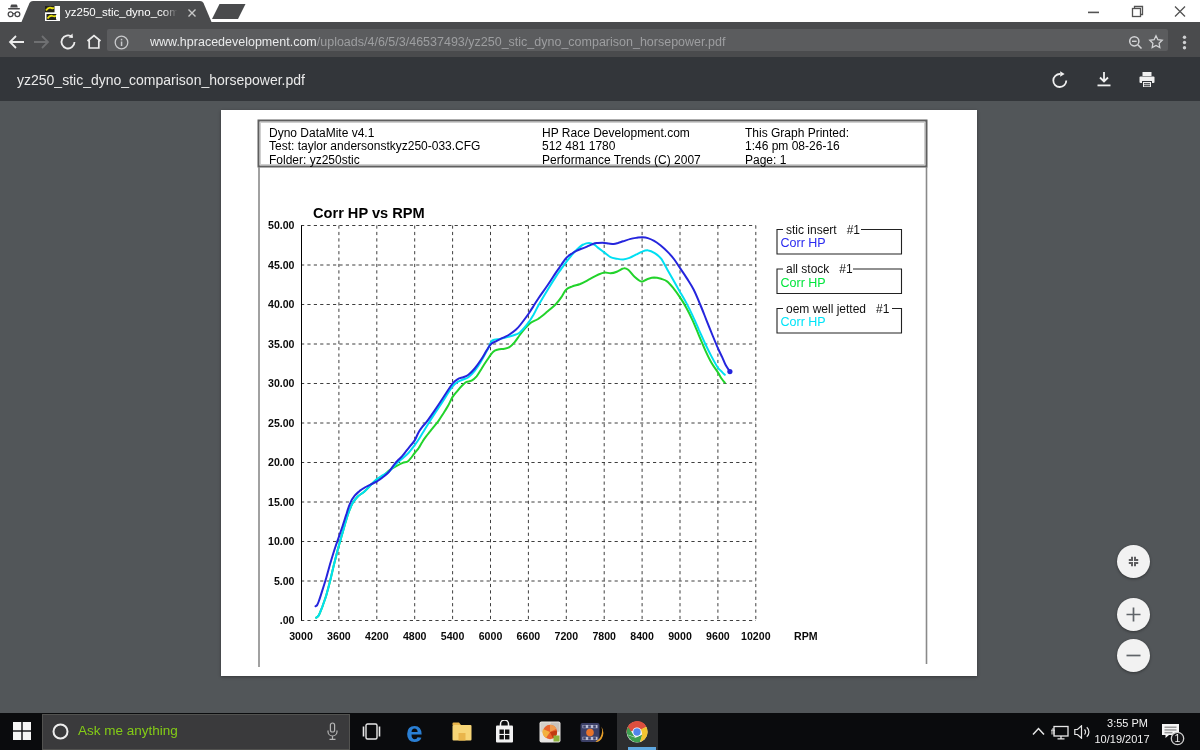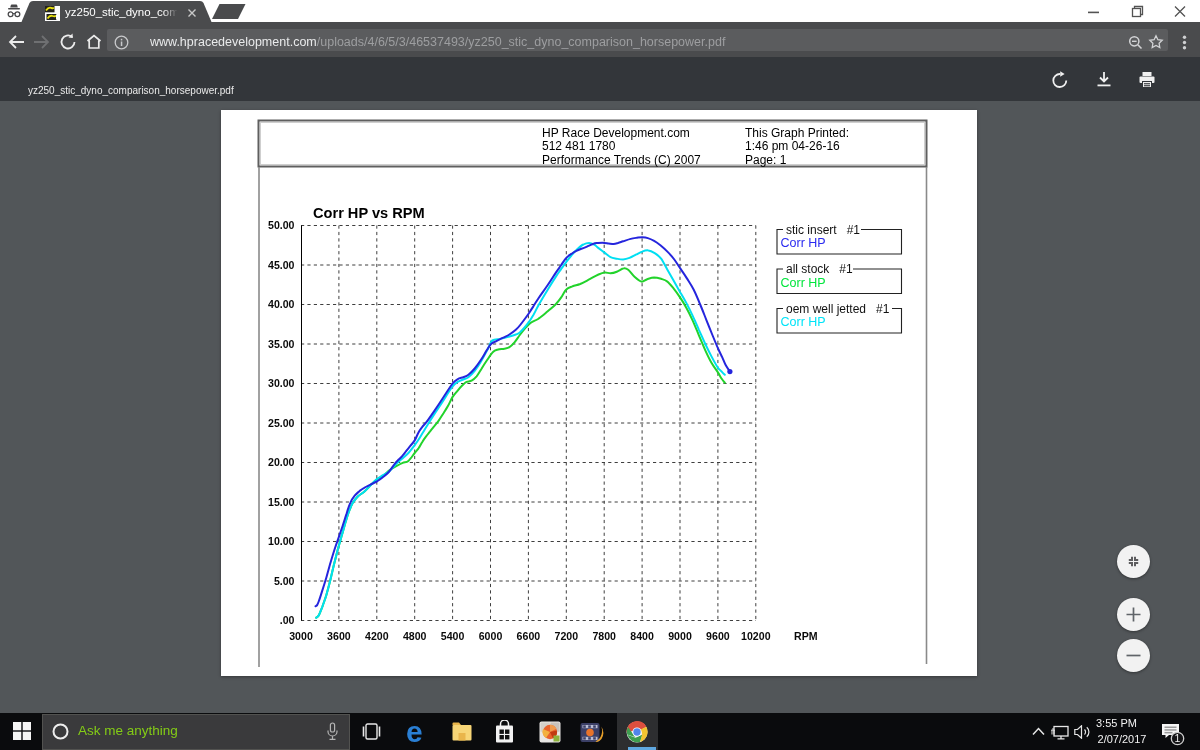--- a/index.html
+++ b/index.html
@@ -78,21 +78,21 @@
 </svg>
 <svg class="abs" style="left:1148px;top:34px" width="16" height="16" viewBox="0 0 16 16">
   <path d="M8 1.8 L9.9 5.7 L14.2 6.3 L11.1 9.3 L11.8 13.6 L8 11.5 L4.2 13.6 L4.9 9.3 L1.8 6.3 L6.1 5.7 Z" stroke="#d2d3d5" stroke-width="1.3" fill="none"></path>
 </svg>
 <svg class="abs" style="left:1182px;top:35px" width="5" height="15" viewBox="0 0 5 15">
   <circle cx="2.5" cy="2.2" r="1.7" fill="#cfd0d2"></circle>
     <circle cx="2.5" cy="7.5" r="1.7" fill="#cfd0d2"></circle>
     <circle cx="2.5" cy="12.8" r="1.7" fill="#cfd0d2"></circle>
 </svg>
 <div id="pdfbar"></div>
-<div class="abs" style="left:28px;top:72px;font-size:10px;color:#eaeaea;margin-top:13px;">yz250_stic_dyno_comparison_horsepower.pdf</div>
+<div class="abs" style="left:17px;top:72px;font-size:14px;color:#eaeaea;">yz250_stic_dyno_comparison_horsepower.pdf</div>
 <div class="abs" style="left:583px;top:72px;font-size:13px;color:#eaeaea;margin-top:34px;">1&nbsp; / &nbsp;1</div>
 <svg class="abs" style="left:1051px;top:71px" width="18" height="18" viewBox="0 0 18 18">
   <path d="M15.3 9.5 A6.5 6.5 0 1 1 9 3" stroke="#f0f0f0" stroke-width="1.8" fill="none"></path>
   <path d="M9.2 0.2 L9.2 5.8 L13.6 3 Z" fill="#f0f0f0"></path>
 </svg>
 <svg class="abs" style="left:1095px;top:71px" width="18" height="18" viewBox="0 0 18 18">
   <path d="M9 1 L9 10 M5 6.5 L9 10.5 L13 6.5" stroke="#f0f0f0" stroke-width="1.8" fill="none"></path>
   <rect x="2.5" y="13.5" width="13" height="1.8" fill="#f0f0f0"></rect>
 </svg>
 <svg class="abs" style="left:1138px;top:71px" width="18" height="18" viewBox="0 0 18 18">
@@ -174,25 +174,28 @@
         <path d="M562.0 198.5 L556.0 198.5 L556.0 223.0 L680.5 223.0 L680.5 198.5 L671.0 198.5" fill="none" stroke="#222" stroke-width="1.1"></path>
         <text x="565.0" y="202.5" font-size="12px" fill="#111">oem well jetted&nbsp;&nbsp;&nbsp;#1</text>
         <text x="559.5" y="216.0" font-size="12.5px" fill="#00e4f8">Corr HP</text>
 <g fill="none" stroke-width="2" stroke-linejoin="round" stroke-linecap="round">
 <path stroke="#22d32b" d="M95.2 507.7C95.4 507.5 96.2 507.1 96.7 506.6C97.3 506.0 97.5 505.9 98.3 504.2C99.1 502.5 100.3 499.4 101.5 496.3C102.6 493.1 104.0 489.4 105.3 485.2C106.5 481.0 107.8 476.0 109.1 471.0C110.3 466.0 111.6 460.3 112.8 455.2C114.1 450.1 115.4 444.9 116.6 440.2C117.9 435.4 119.2 431.2 120.4 426.8C121.7 422.3 123.0 417.5 124.2 413.3C125.5 409.1 126.7 404.9 128.0 401.5C129.3 398.1 130.3 395.3 131.8 392.8C133.3 390.3 135.0 388.3 136.8 386.5C138.7 384.6 141.1 383.6 143.2 381.7C145.3 379.9 147.4 377.5 149.5 375.4C151.6 373.4 153.7 371.1 155.8 369.5C157.9 367.9 160.0 367.4 162.1 365.9C164.2 364.4 166.3 362.0 168.4 360.4C170.5 358.8 172.5 357.7 174.8 356.4C177.0 355.2 179.6 353.8 181.7 352.9C183.8 352.0 185.4 352.6 187.4 350.9C189.4 349.3 192.0 345.1 193.7 343.0C195.4 340.9 196.2 340.1 197.5 338.3C198.8 336.4 200.0 333.9 201.3 332.0C202.5 330.0 203.8 328.1 205.1 326.4C206.3 324.7 207.5 323.4 208.9 321.7C210.2 320.0 211.8 318.0 213.3 316.2C214.8 314.3 216.1 312.9 217.7 310.6C219.3 308.4 221.2 305.2 222.8 302.7C224.3 300.2 225.7 298.3 227.2 295.6C228.7 293.0 230.0 289.4 231.6 286.9C233.2 284.4 235.0 282.6 236.7 280.6C238.3 278.6 240.2 276.5 241.7 275.1C243.2 273.6 244.0 272.6 245.5 271.9C247.0 271.2 248.9 271.7 250.6 270.7C252.2 269.8 253.9 268.4 255.6 266.4C257.3 264.3 258.9 261.3 260.7 258.5C262.4 255.7 264.4 252.6 266.3 249.8C268.2 247.0 270.2 243.6 272.0 241.9C273.8 240.2 275.2 240.1 277.1 239.5C279.0 239.0 281.5 239.1 283.4 238.7C285.3 238.3 286.8 238.2 288.4 237.2C290.1 236.1 291.7 234.5 293.5 232.4C295.3 230.3 297.3 227.0 299.2 224.5C301.1 222.0 303.1 219.4 304.9 217.4C306.7 215.4 307.8 214.1 309.9 212.7C312.0 211.2 314.8 210.6 317.5 208.7C320.2 206.9 323.4 204.1 326.4 201.6C329.3 199.1 332.9 196.1 335.2 193.7C337.5 191.3 338.6 189.8 340.2 187.4C341.9 185.0 343.4 181.3 345.3 179.5C347.2 177.6 349.3 177.3 351.6 176.3C353.9 175.4 356.4 175.1 359.2 174.0C362.0 172.8 365.6 170.8 368.7 169.2C371.7 167.6 375.0 165.6 377.5 164.5C380.0 163.4 381.8 162.7 383.8 162.5C385.8 162.3 387.5 163.4 389.5 163.3C391.5 163.2 393.6 162.6 395.8 161.7C398.0 160.9 400.9 158.5 402.8 158.2C404.7 157.8 405.4 158.3 407.2 159.7C409.0 161.2 411.3 164.9 413.5 166.8C415.7 168.8 418.4 171.2 420.5 171.6C422.6 172.0 424.0 169.9 426.2 169.2C428.3 168.6 430.8 167.7 433.1 167.6C435.4 167.6 437.8 168.2 440.1 168.8C442.3 169.5 444.3 169.9 446.4 171.6C448.5 173.2 450.6 176.1 452.7 178.7C454.8 181.3 456.9 184.2 459.0 187.4C461.1 190.5 463.2 193.8 465.3 197.7C467.4 201.5 469.5 205.7 471.6 210.3C473.7 214.9 475.8 220.3 477.9 225.3C480.1 230.3 482.2 235.7 484.3 240.3C486.4 244.9 488.5 249.3 490.6 253.0C492.7 256.6 495.2 259.8 496.9 262.4C498.6 265.1 499.5 267.0 500.7 268.8C501.8 270.5 503.3 272.1 503.8 272.7"></path>
 <path stroke="#00dff2" d="M95.2 507.7C95.4 507.5 96.2 507.1 96.7 506.6C97.3 506.0 97.5 505.9 98.3 504.2C99.1 502.5 100.3 499.4 101.5 496.3C102.6 493.1 104.0 489.4 105.3 485.2C106.5 481.0 107.8 476.0 109.1 471.0C110.3 466.0 111.6 460.3 112.8 455.2C114.1 450.1 115.4 444.9 116.6 440.2C117.9 435.4 119.2 431.2 120.4 426.8C121.7 422.3 123.0 417.5 124.2 413.3C125.5 409.1 126.7 404.9 128.0 401.5C129.3 398.1 130.3 395.3 131.8 392.8C133.3 390.3 135.0 388.3 136.8 386.5C138.7 384.6 141.1 383.6 143.2 381.7C145.3 379.9 147.4 377.5 149.5 375.4C151.6 373.3 153.7 370.8 155.8 369.1C157.9 367.4 160.0 366.5 162.1 365.1C164.2 363.8 166.0 363.3 168.4 361.2C170.9 359.1 174.3 354.7 176.6 352.5C179.0 350.3 180.5 349.3 182.3 347.8C184.1 346.2 185.5 345.1 187.4 343.0C189.3 340.9 191.9 337.5 193.7 335.1C195.5 332.8 196.8 330.9 198.1 328.8C199.5 326.7 200.6 324.6 201.9 322.5C203.2 320.4 203.9 319.1 205.7 316.2C207.5 313.3 209.9 309.3 212.7 305.1C215.4 300.9 219.1 295.6 222.1 290.9C225.2 286.2 228.5 280.2 231.0 277.1C233.4 273.9 234.8 273.2 236.7 271.9C238.5 270.7 240.5 270.3 242.3 269.5C244.1 268.8 245.5 268.6 247.4 267.2C249.3 265.7 251.6 263.5 253.7 260.9C255.8 258.2 257.8 255.1 260.0 251.4C262.2 247.7 265.1 242.2 267.0 238.7C268.9 235.3 269.3 232.1 271.4 230.4C273.5 228.8 276.8 229.5 279.6 228.9C282.4 228.2 285.9 227.2 288.4 226.5C291.0 225.8 293.0 225.2 294.8 224.5C296.6 223.8 297.1 224.1 299.2 222.1C301.3 220.2 305.2 215.6 307.4 212.7C309.6 209.8 310.8 207.7 312.5 204.8C314.1 201.9 315.2 199.4 317.5 195.3C319.8 191.2 323.4 185.2 326.4 180.3C329.3 175.4 332.9 169.6 335.2 166.1C337.5 162.5 338.6 161.3 340.2 158.9C341.9 156.6 343.6 154.1 345.3 151.8C347.0 149.6 348.7 147.5 350.4 145.5C352.0 143.5 353.4 141.8 355.4 140.0C357.4 138.1 360.2 135.6 362.4 134.5C364.5 133.3 366.3 132.9 368.0 132.9C369.8 132.9 371.6 133.7 373.1 134.5C374.6 135.2 375.2 136.3 376.9 137.6C378.6 138.9 381.1 140.8 383.2 142.4C385.3 143.9 387.4 146.0 389.5 147.1C391.6 148.2 393.7 148.3 395.8 148.7C397.9 149.1 400.0 149.6 402.1 149.5C404.3 149.3 406.4 148.7 408.5 147.9C410.6 147.1 412.7 145.8 414.8 144.7C416.9 143.7 419.0 142.3 421.1 141.6C423.2 140.8 425.3 140.1 427.4 140.4C429.5 140.6 431.6 141.8 433.7 143.1C435.8 144.5 437.9 145.9 440.1 148.7C442.2 151.4 444.3 156.1 446.4 159.7C448.5 163.4 450.6 167.1 452.7 170.8C454.8 174.5 456.9 178.2 459.0 181.9C461.1 185.5 463.2 189.0 465.3 192.9C467.4 196.9 469.5 201.1 471.6 205.6C473.7 210.0 475.8 215.0 477.9 219.8C480.1 224.5 482.2 229.5 484.3 234.0C486.4 238.5 488.5 242.7 490.6 246.6C492.7 250.6 495.2 255.2 496.9 257.7C498.6 260.2 499.5 260.5 500.7 261.6C501.8 262.8 503.3 264.3 503.8 264.8"></path>
 <path stroke="#2525dd" d="M94.5 496.3C94.8 496.1 95.6 495.9 96.1 495.1C96.6 494.3 96.9 493.7 97.7 491.5C98.5 489.4 99.6 486.0 100.8 482.1C102.1 478.1 103.8 472.8 105.3 467.8C106.7 462.8 108.2 457.0 109.7 452.0C111.2 447.0 112.7 442.0 114.1 437.8C115.5 433.6 116.6 430.4 117.9 426.8C119.2 423.1 120.4 419.5 121.7 415.7C123.0 411.9 124.2 407.7 125.5 403.9C126.7 400.0 127.9 395.8 129.3 392.8C130.6 389.8 132.1 387.7 133.7 385.7C135.3 383.7 137.2 382.3 138.7 380.9C140.3 379.6 141.4 378.8 143.2 377.8C145.0 376.7 147.4 375.7 149.5 374.6C151.6 373.6 153.8 372.6 155.8 371.5C157.8 370.3 159.5 369.1 161.5 367.5C163.5 365.9 165.7 364.4 167.8 362.0C169.9 359.6 172.4 355.4 174.1 353.3C175.8 351.2 176.8 350.5 177.9 349.3C179.1 348.2 179.9 347.5 181.1 346.2C182.2 344.9 183.5 343.2 184.9 341.4C186.2 339.7 187.8 337.8 189.3 335.9C190.8 334.1 192.3 332.6 193.7 330.4C195.1 328.1 196.2 324.7 197.5 322.5C198.8 320.2 200.0 318.7 201.3 316.9C202.6 315.2 203.5 314.7 205.4 312.2C207.3 309.7 209.9 306.0 212.7 301.9C215.4 297.9 219.0 292.5 222.1 287.7C225.3 283.0 229.2 276.6 231.6 273.5C234.0 270.4 234.9 270.2 236.7 269.2C238.4 268.1 240.5 267.9 242.3 267.2C244.1 266.5 245.5 266.3 247.4 264.8C249.3 263.4 251.6 261.0 253.7 258.5C255.8 256.0 258.0 252.8 260.0 249.8C262.0 246.8 264.0 243.0 265.7 240.3C267.4 237.7 268.4 235.6 270.1 234.0C271.8 232.4 273.8 231.9 275.8 230.8C277.8 229.8 280.0 228.7 282.1 227.7C284.2 226.6 286.3 225.8 288.4 224.5C290.6 223.2 293.0 221.4 294.8 219.8C296.6 218.2 297.1 217.7 299.2 215.0C301.3 212.4 305.2 207.1 307.4 204.0C309.6 200.8 310.8 198.7 312.5 196.1C314.1 193.4 315.2 191.6 317.5 188.2C319.8 184.8 323.4 179.9 326.4 175.5C329.3 171.2 332.9 165.5 335.2 162.1C337.5 158.7 338.6 157.4 340.2 155.0C341.9 152.6 343.6 149.7 345.3 147.9C347.0 146.0 348.7 145.1 350.4 143.9C352.0 142.8 353.2 141.8 355.4 140.8C357.6 139.7 361.5 138.5 363.6 137.6C365.7 136.8 366.6 136.3 368.0 135.6C369.5 135.0 371.0 134.1 372.5 133.7C373.9 133.2 375.1 133.2 376.9 133.0C378.7 132.9 381.4 132.8 383.2 132.9C385.0 133.0 386.0 133.3 387.6 133.5C389.2 133.7 391.1 134.1 392.7 134.1C394.3 134.0 395.5 133.5 397.1 133.0C398.7 132.6 400.0 132.0 402.1 131.3C404.3 130.6 407.4 129.5 409.7 128.9C412.0 128.3 414.2 128.0 416.0 127.7C417.9 127.5 419.3 127.3 421.1 127.3C422.9 127.4 424.8 127.5 426.8 128.1C428.8 128.7 431.0 129.7 433.1 130.9C435.2 132.1 437.2 133.5 439.4 135.2C441.6 137.0 444.1 139.2 446.4 141.6C448.7 143.9 451.1 146.6 453.3 149.5C455.5 152.4 457.5 155.8 459.6 158.9C461.7 162.1 463.8 165.0 465.9 168.4C468.1 171.9 470.4 175.1 472.6 179.5C474.8 183.8 477.1 189.4 479.2 194.5C481.4 199.6 483.5 205.3 485.5 210.3C487.5 215.3 489.2 219.6 491.2 224.5C493.2 229.4 495.8 235.7 497.5 239.5C499.2 243.3 500.1 244.8 501.3 247.4C502.5 250.1 503.5 253.0 504.8 255.3C506.1 257.7 508.2 260.6 508.9 261.6"></path>
 </g>
 <circle cx="508.9" cy="261.6" r="2.6" fill="#2525dd"></circle>
 </svg>
+<div style="position:absolute;left:48px;top:17px;font-size:12px;line-height:13.4px;color:#000;white-space:pre">Dyno DataMite v4.1
+Test: taylor andersonstkyz250-033.CFG
+Folder: yz250stic</div>
 <div style="position:absolute;left:321px;top:17px;font-size:12px;line-height:13.4px;color:#000;white-space:pre">HP Race Development.com
 512 481 1780
 Performance Trends (C) 2007</div>
 <div style="position:absolute;left:524px;top:17px;font-size:12px;line-height:13.4px;color:#000;white-space:pre">This Graph Printed:
-1:46 pm 04-26-16
+1:46 pm 08-26-16
 Page: 1</div>
   </div>
   <div class="zbtn" style="left:1117px;top:444px;"></div>
   <div class="zbtn" style="left:1117px;top:497px;"></div>
   <div class="zbtn" style="left:1117px;top:538px;"></div>
   <svg class="abs" style="left:1125px;top:452px" width="17" height="17" viewBox="0 0 17 17">
     <g stroke="#5d5d5f" stroke-width="2" fill="none">
       <path d="M7 3.8 L7 7 L3.8 7"></path>
         <path d="M10 3.8 L10 7 L13.2 7"></path>
       <path d="M7 13.2 L7 10 L3.8 10"></path>
@@ -282,22 +285,22 @@
   </svg>
   <svg class="abs" style="left:1051px;top:724px" width="18" height="16" viewBox="0 0 18 16">
     <rect x="3" y="2.5" width="14" height="9.5" stroke="#e6e6e6" stroke-width="1.3" fill="none"></rect>
     <path d="M10 12 L10 14.5 M6.5 14.8 L13.5 14.8" stroke="#e6e6e6" stroke-width="1.3"></path>
     <path d="M1 6.5 L1 10.5 M3 6.5 L3 10.5 M0 6.2 L4 6.2 M2 4 L2 6" stroke="#e6e6e6" stroke-width="1"></path>
   </svg>
   <svg class="abs" style="left:1074px;top:725px" width="17" height="14" viewBox="0 0 17 14">
     <path d="M0.8 4.5 L3.5 4.5 L7.5 0.8 L7.5 13.2 L3.5 9.5 L0.8 9.5 Z" fill="none" stroke="#e6e6e6" stroke-width="1.2"></path>
     <path d="M10.5 4.5 A3.5 3.5 0 0 1 10.5 9.5 M12.8 2.2 A6.5 6.5 0 0 1 12.8 11.8" stroke="#e6e6e6" stroke-width="1.2" fill="none"></path>
   </svg>
-  <div class="abs" style="left:1096px;top:717px;width:52px;height:12px;font-size:11px;color:#f2f2f2;text-align:left;">3:55 PM</div>
-  <div class="abs" style="left:1092px;top:733px;width:60px;height:12px;font-size:11px;color:#f2f2f2;text-align:center;">2/07/2017</div>
+  <div class="abs" style="left:1096px;top:717px;width:52px;height:12px;font-size:11px;color:#f2f2f2;text-align:right;">3:55 PM</div>
+  <div class="abs" style="left:1092px;top:733px;width:60px;height:12px;font-size:11px;color:#f2f2f2;text-align:center;">10/19/2017</div>
   <svg class="abs" style="left:1161px;top:723px" width="24" height="23" viewBox="0 0 24 23">
     <path d="M1 1 L18 1 L18 12 L8 12 L4.5 15 L4.5 12 L1 12 Z" fill="#f5f5f5"></path>
     <rect x="3.5" y="3.5" width="12" height="1.5" fill="#9a9a9a"></rect>
       <rect x="3.5" y="6.2" width="12" height="1.5" fill="#9a9a9a"></rect>
       <rect x="3.5" y="8.9" width="8" height="1.5" fill="#9a9a9a"></rect>
     <circle cx="16.5" cy="15.5" r="6.2" fill="#141416" stroke="#cfcfcf" stroke-width="1.3"></circle>
     <text x="16.5" y="19.3" font-size="10.5px" fill="#f0f0f0" text-anchor="middle" font-family="Liberation Sans, sans-serif">1</text>
   </svg>
 
 </div>

